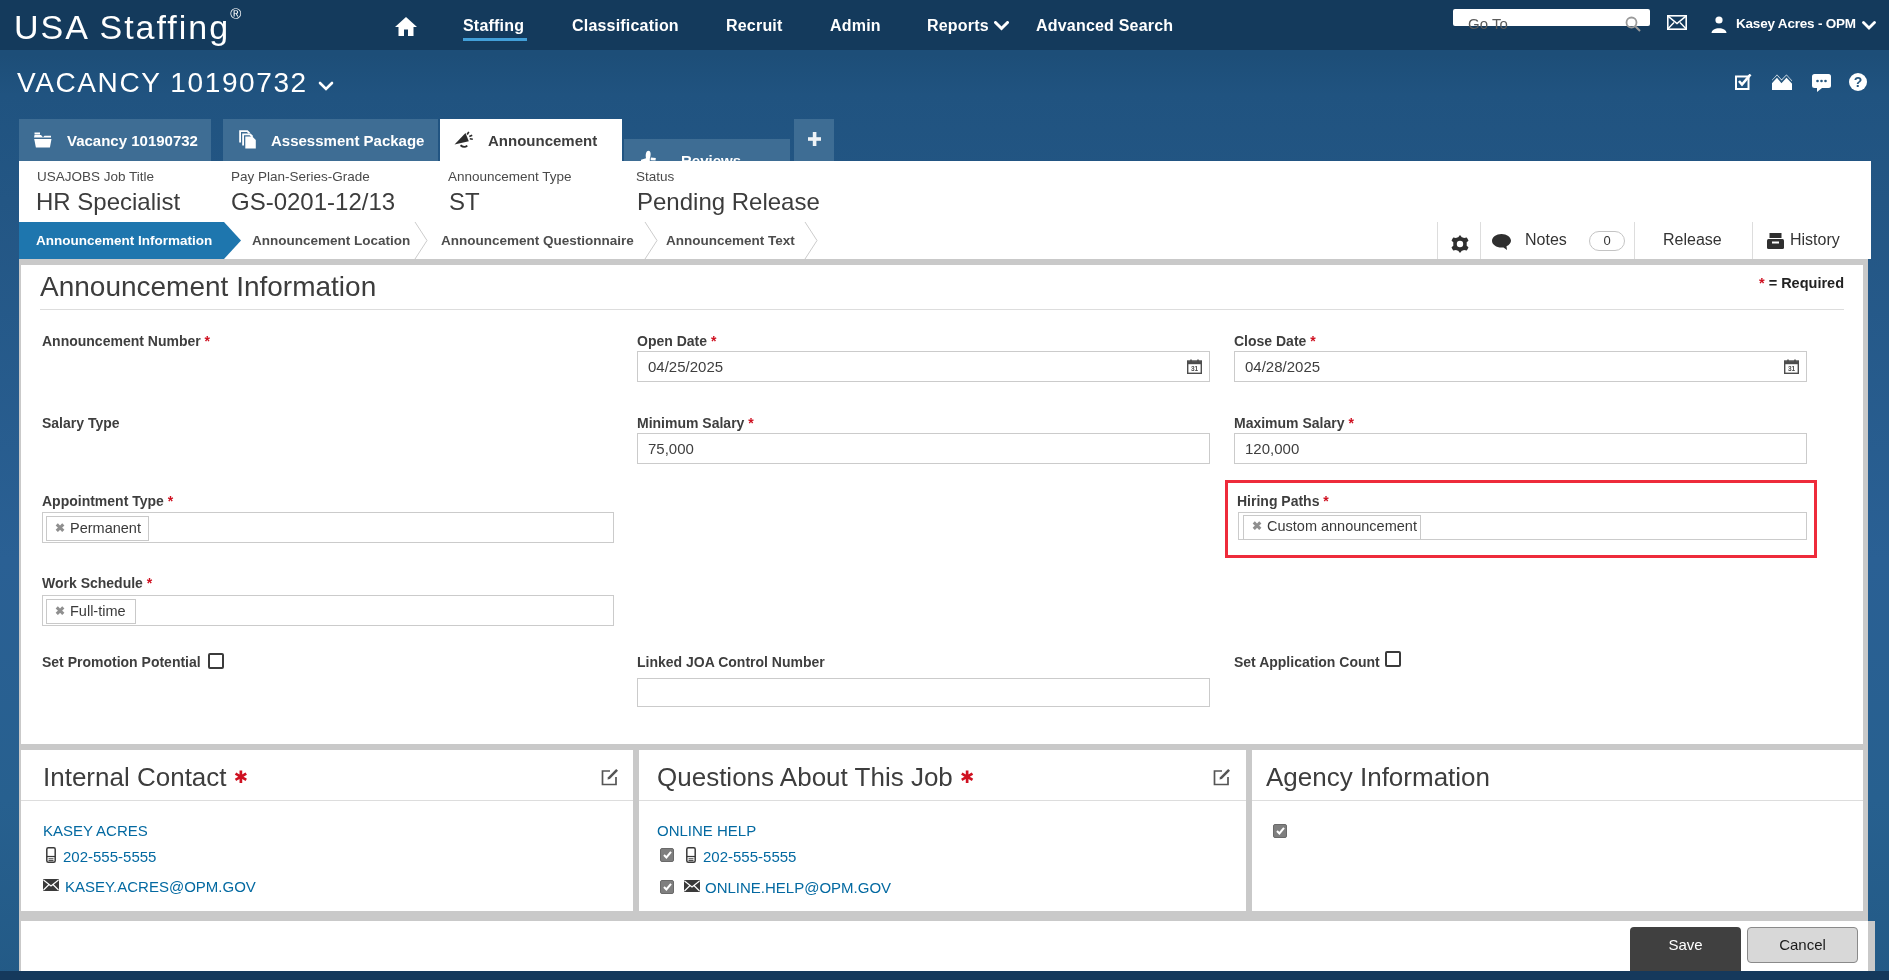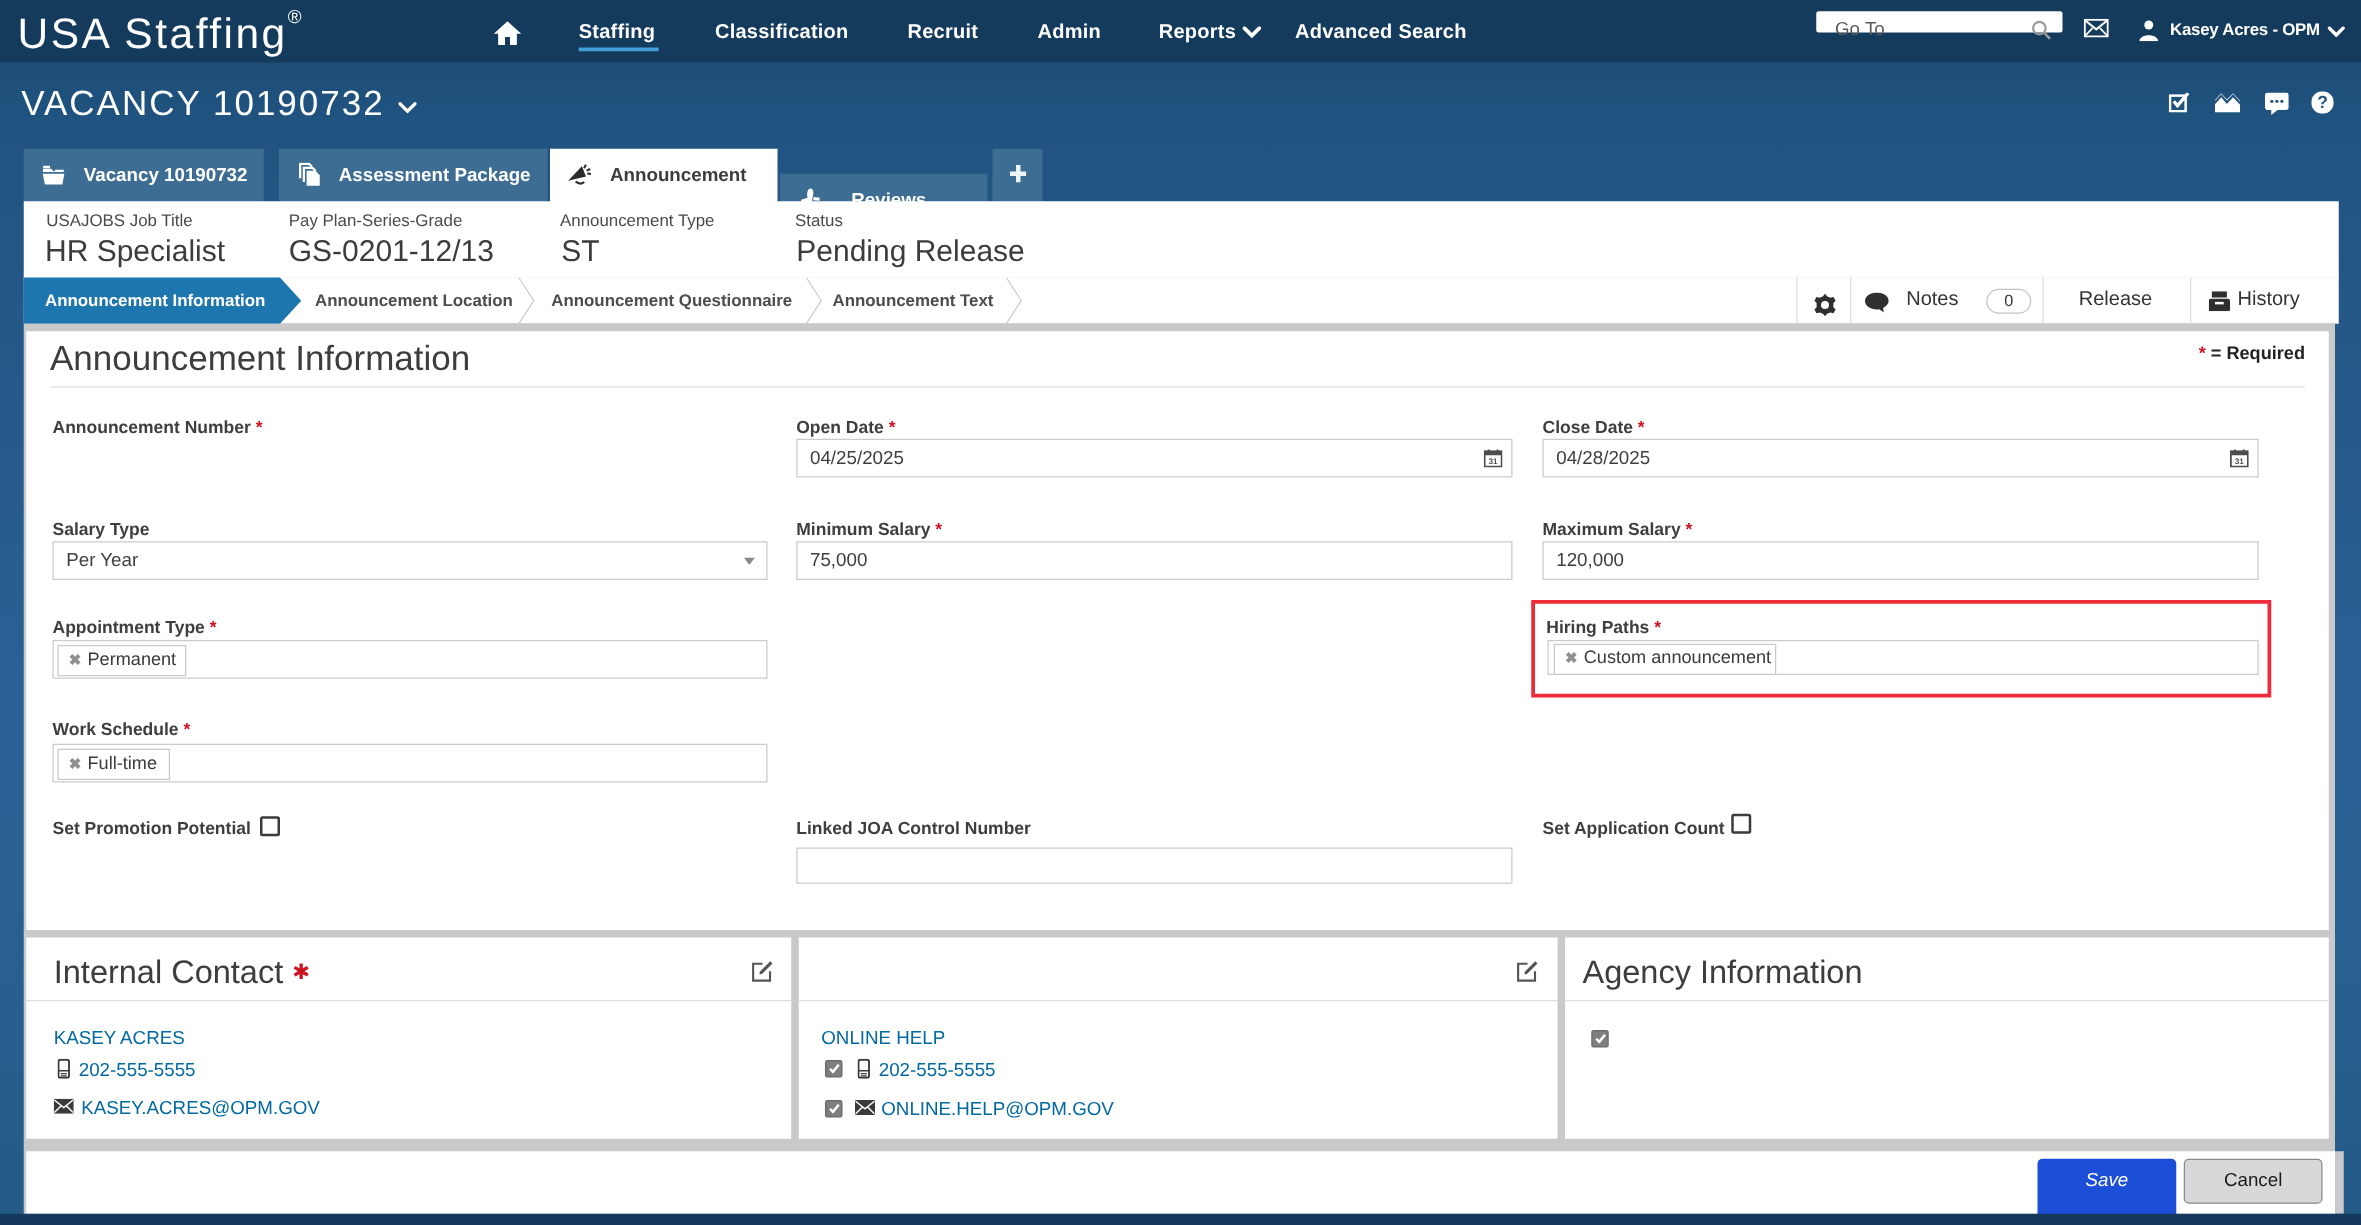--- a/index.html
+++ b/index.html
@@ -205,26 +205,20 @@
       <div class="inptx">04/28/2025</div>
     <svg class="ab" style="right:7px;top:7px" width="15" height="15" viewBox="0 0 15 15">
         <rect x="0.7" y="2" width="13.6" height="12.3" fill="none" stroke="#4d4d4d" stroke-width="1.4"></rect>
         <rect x="1" y="2.2" width="13" height="3" fill="#4d4d4d"></rect>
         <path d="M4 0.5 V3.5 M11 0.5 V3.5" stroke="#4d4d4d" stroke-width="1.6"></path>
         <text x="7.5" y="12" font-size="6.5" font-weight="bold" fill="#4d4d4d" text-anchor="middle" font-family="Liberation Sans">31</text>
       </svg>
   </div>
 
   <div class="lbl" style="left:21px;top:150px;">Salary Type</div>
-  <div class="inp" style="left:21px;top:168px;width:570px;height:29px;">
-      <div class="inptx">Per Year</div>
-    <svg class="ab" style="right:9px;top:12px" width="9" height="6" viewBox="0 0 9 6">
-        <path d="M0 0 L9 0 L4.5 6 Z" fill="#8a8a8a"></path>
-      </svg>
-  </div>
 
   <div class="lbl" style="left:616px;top:150px;">Minimum Salary <span class="red">*</span></div>
   <div class="inp" style="left:616px;top:168px;width:571px;height:29px;">
       <div class="inptx">75,000</div>
     </div>
 
   <div class="lbl" style="left:1213px;top:150px;">Maximum Salary <span class="red">*</span></div>
   <div class="inp" style="left:1213px;top:168px;width:571px;height:29px;">
       <div class="inptx">120,000</div>
     </div>
@@ -277,20 +271,21 @@
     </svg>
   <div class="ptxt" style="left:42px;top:98px;">202-555-5555</div>
   <svg class="ab" style="left:22px;top:129px" width="16" height="12" viewBox="0 0 16 12">
       <rect width="16" height="12" rx="1" fill="#3a3a3a"></rect>
       <path d="M0.5 1 L8 7 L15.5 1 M0.5 11 L5.8 5.8 M15.5 11 L10.2 5.8" stroke="#fff" stroke-width="1.2" fill="none"></path>
     </svg>
   <div class="ptxt" style="left:44px;top:128px;">KASEY.ACRES@OPM.GOV</div>
 </div>
 
 <div class="ab white" style="left:639px;top:750px;width:607px;height:161px;">
+  <div class="ab" style="left:18px;top:12px;font-size:26px;color:#3d3d3d;">Questions About This Job <span class="red" style="font-size:17px;vertical-align:3px;">✱</span></div>
   <svg class="ab" style="left:574px;top:18px" width="18" height="18" viewBox="0 0 18 18">
       <path d="M15 9 V16.5 H1.5 V3 H9" fill="none" stroke="#555" stroke-width="1.7"></path>
       <path d="M6.5 11.5 L8.8 11 L17 2.8 L15.2 1 L7 9.2 L6.5 11.5" fill="#555"></path>
     </svg>
   <div class="ab" style="left:0;top:50px;width:607px;height:1px;background:#ddd;"></div>
   <div class="ptxt" style="left:18px;top:72px;">ONLINE HELP</div>
   <div class="cbg" style="left:21px;top:98px;">
       <svg style="position:absolute;left:1.5px;top:2px" width="9" height="8" viewBox="0 0 9 8">
         <path d="M1 4 L3.4 6.5 L8 0.8" stroke="#fff" stroke-width="2" fill="none"></path>
       </svg>
@@ -317,19 +312,19 @@
   <div class="ab" style="left:14px;top:12px;font-size:26px;color:#3d3d3d;">Agency Information</div>
   <div class="ab" style="left:0;top:50px;width:611px;height:1px;background:#ddd;"></div>
   <div class="cbg" style="left:21px;top:74px;">
       <svg style="position:absolute;left:1.5px;top:2px" width="9" height="8" viewBox="0 0 9 8">
         <path d="M1 4 L3.4 6.5 L8 0.8" stroke="#fff" stroke-width="2" fill="none"></path>
       </svg>
     </div>
 </div>
 
 <div class="ab white" style="left:21px;top:921px;width:1847px;height:50px;">
-  <div class="ab" style="left:1609px;top:6px;width:111px;height:49px;background:#1d4ed8;border-radius:4px;color:#fff;font-size:15px;text-align:center;line-height:36px;font-style:italic;">Save</div>
+  <div class="ab" style="left:1609px;top:6px;width:111px;height:49px;background:#404040;border-radius:4px;color:#fff;font-size:15px;text-align:center;line-height:36px;">Save</div>
   <div class="ab" style="left:1726px;top:6px;width:111px;height:36px;background:#d8d8d8;border:1px solid #8a8a8a;border-radius:4px;color:#1b1b1b;font-size:15px;text-align:center;line-height:34px;box-sizing:border-box;">Cancel</div>
 </div>
 
 <div class="ab" style="left:1868px;top:921px;width:7px;height:50px;background:#c9c9c9;"></div>
 
 <div class="ab" style="left:0;top:971px;width:1889px;height:9px;background:#15395c;"></div>
 
 </body></html>

